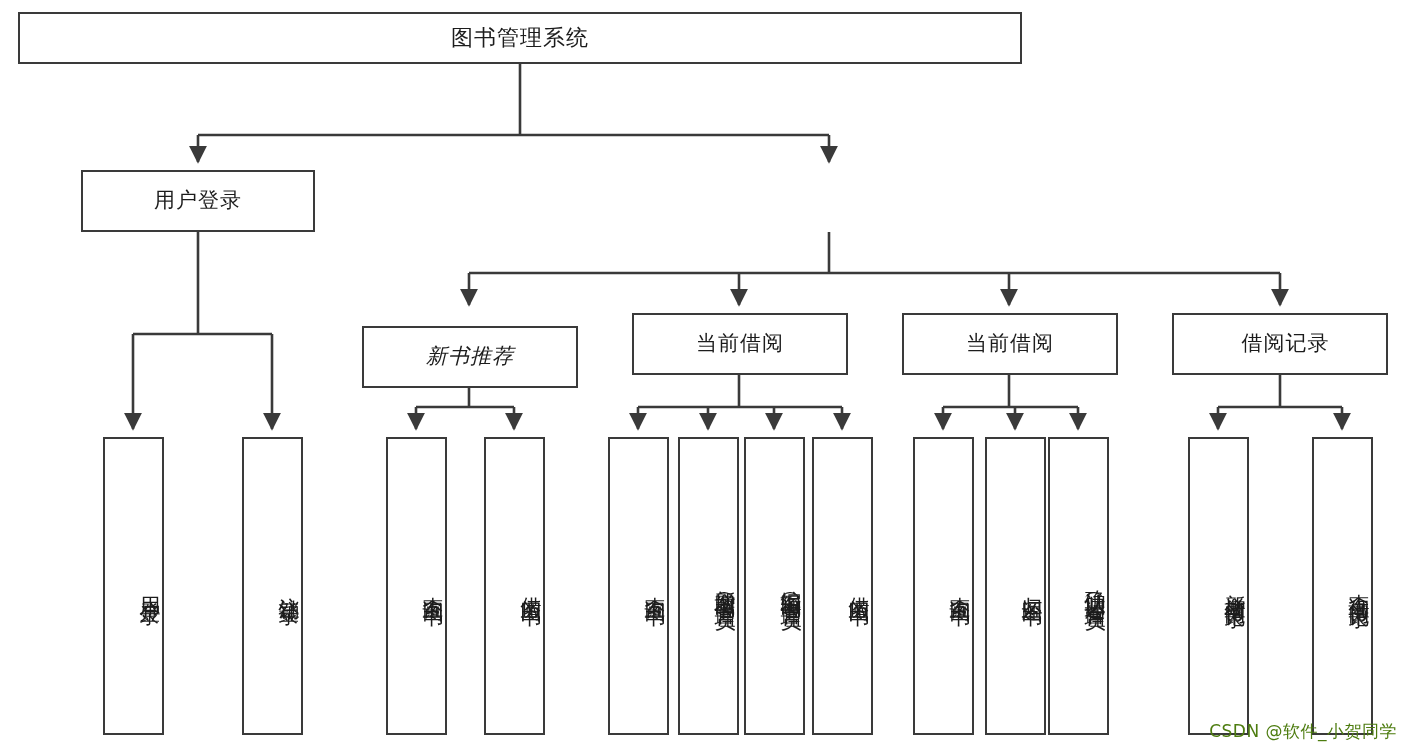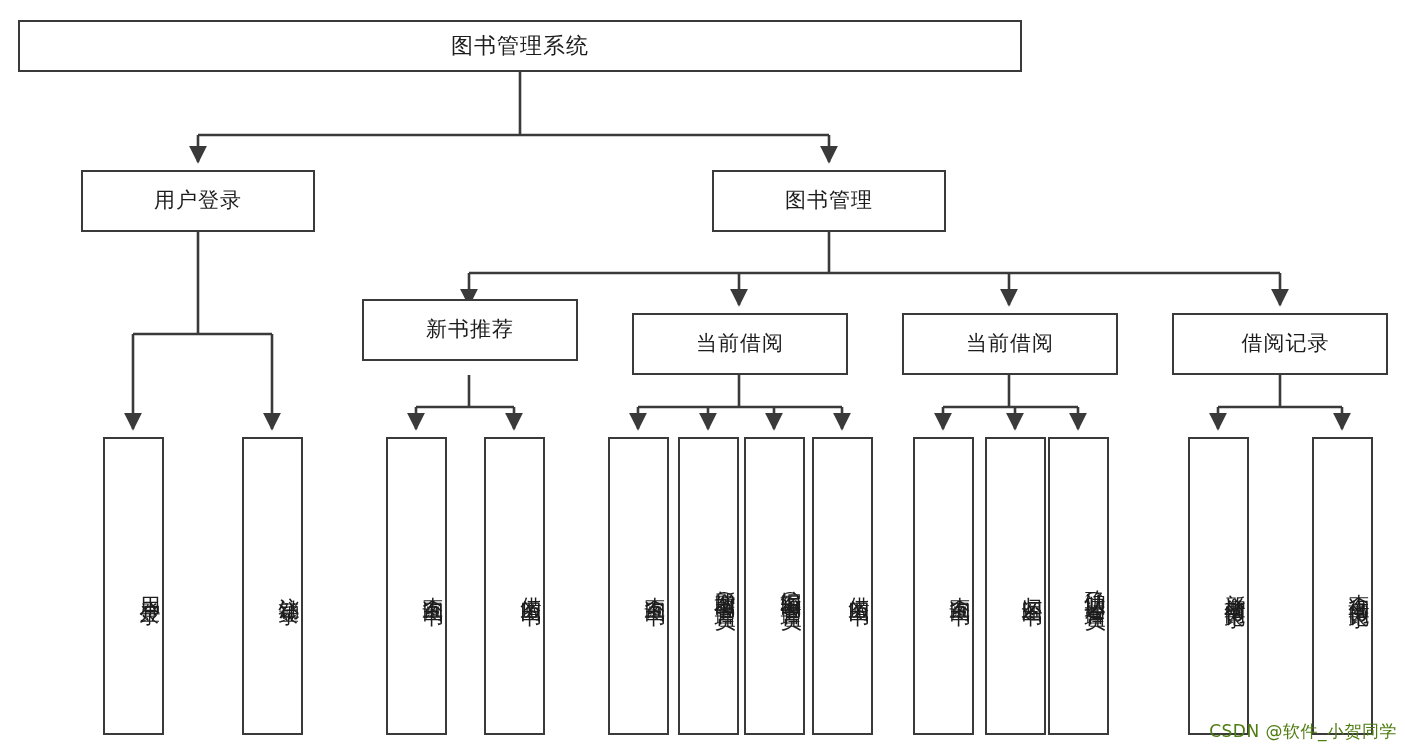--- a/index.html
+++ b/index.html
@@ -38,21 +38,20 @@
     z-index: 2;
   }
   .node.horizontal {
     font-size: 21px;
     letter-spacing: 1px;
     line-height: 1.2;
     white-space: nowrap;
   }
   .node.root {
     font-size: 22px;
-    margin-top: 8px;
   }
   .node.vertical {
     writing-mode: vertical-rl;
     text-orientation: upright;
     font-size: 21px;
     letter-spacing: 3px;
     line-height: 1.15;
     padding-top: 6px;
     padding-bottom: 6px;
     align-items: flex-start;
@@ -130,25 +129,22 @@
     </g>
   </svg>
 
   <div class="node horizontal root" id="node-root" style="left: 18px; top: 12px; width: 1004px; height: 52px;">
       <span>图书管理系统</span>
     </div>
 
   <div class="node horizontal" id="node-l2-0" style="left: 81px; top: 170px; width: 234px; height: 62px;">
       <span>用户登录</span>
     </div>
-  <div class="node horizontal" id="node-l2-1" style="left: 712px; top: 170px; width: 234px; height: 62px;">
-      <span>图书管理</span>
-    </div>
 
-  <div class="node horizontal" id="node-l3-0" style="left: 362px; top: 299px; width: 216px; height: 62px;">
+  <div class="node horizontal" id="node-l3-0" style="left: 362px; top: 326px; width: 216px; height: 62px; font-style: italic;">
       <span>新书推荐</span>
     </div>
   <div class="node horizontal" id="node-l3-1" style="left: 632px; top: 313px; width: 216px; height: 62px;">
       <span>当前借阅</span>
     </div>
   <div class="node horizontal" id="node-l3-2" style="left: 902px; top: 313px; width: 216px; height: 62px;">
       <span>当前借阅</span>
     </div>
   <div class="node horizontal" id="node-l3-3" style="left: 1172px; top: 313px; width: 216px; height: 62px; padding-left: 11px;">
       <span>借阅记录</span>

